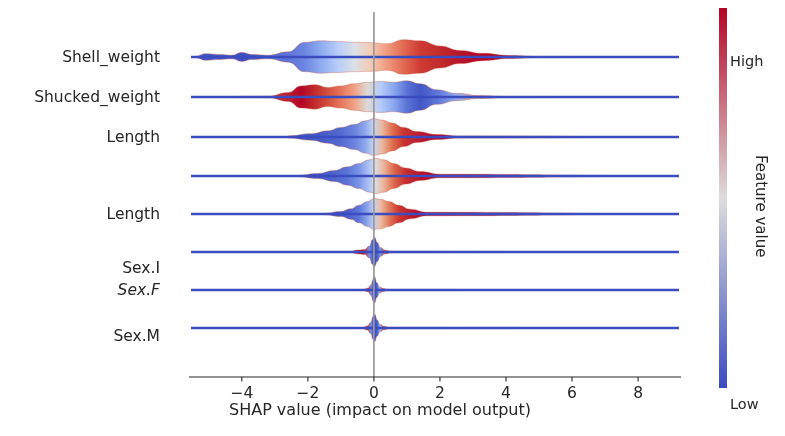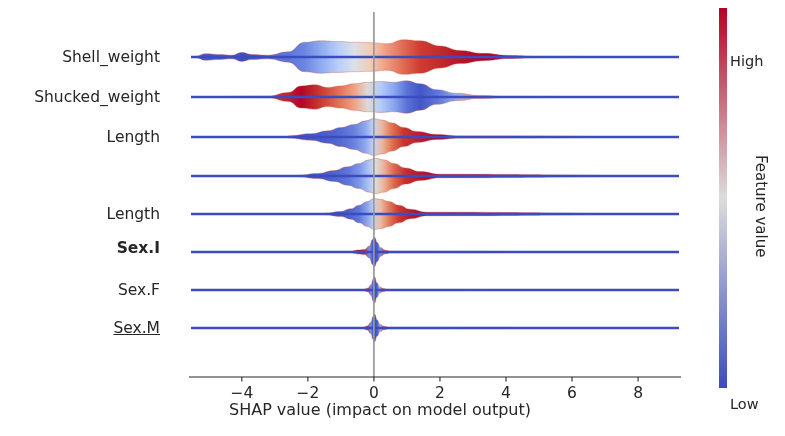--- a/index.html
+++ b/index.html
@@ -19,23 +19,23 @@
 </head>
 <body>
 
 <div id="root">
 
   <div class="ylabels">
       <div class="ylabel" style="top: 97px;">Shucked_weight</div>
       <div class="ylabel" style="top: 57px;">Shell_weight</div>
       <div class="ylabel" style="top: 137px;">Length</div>
       <div class="ylabel" style="top: 214px;">Length</div>
-      <div class="ylabel" style="top: 248px; font-weight: bold;">Sex.I</div>
-      <div class="ylabel" style="top: 290px;">Sex.F</div>
-      <div class="ylabel" style="top: 328px; text-decoration: underline;">Sex.M</div>
+      <div class="ylabel" style="top: 268px;">Sex.I</div>
+      <div class="ylabel" style="top: 290px; font-style: italic;">Sex.F</div>
+      <div class="ylabel" style="top: 336px;">Sex.M</div>
     </div>
 
   <svg id="plot" width="785" height="436">
       <defs>
         <linearGradient id="grad0" x1="195.60402684563755" y1="0" x2="667.7919463087248" y2="0" gradientUnits="userSpaceOnUse">
           <stop offset="0" stop-color="#4a5fc7"></stop>
           <stop offset="0.020979020979021077" stop-color="#4257c4"></stop>
           <stop offset="0.04895104895104896" stop-color="#4257c4"></stop>
           <stop offset="0.07692307692307696" stop-color="#4a5fc7"></stop>
           <stop offset="0.09790209790209797" stop-color="#3b4cc0"></stop>

